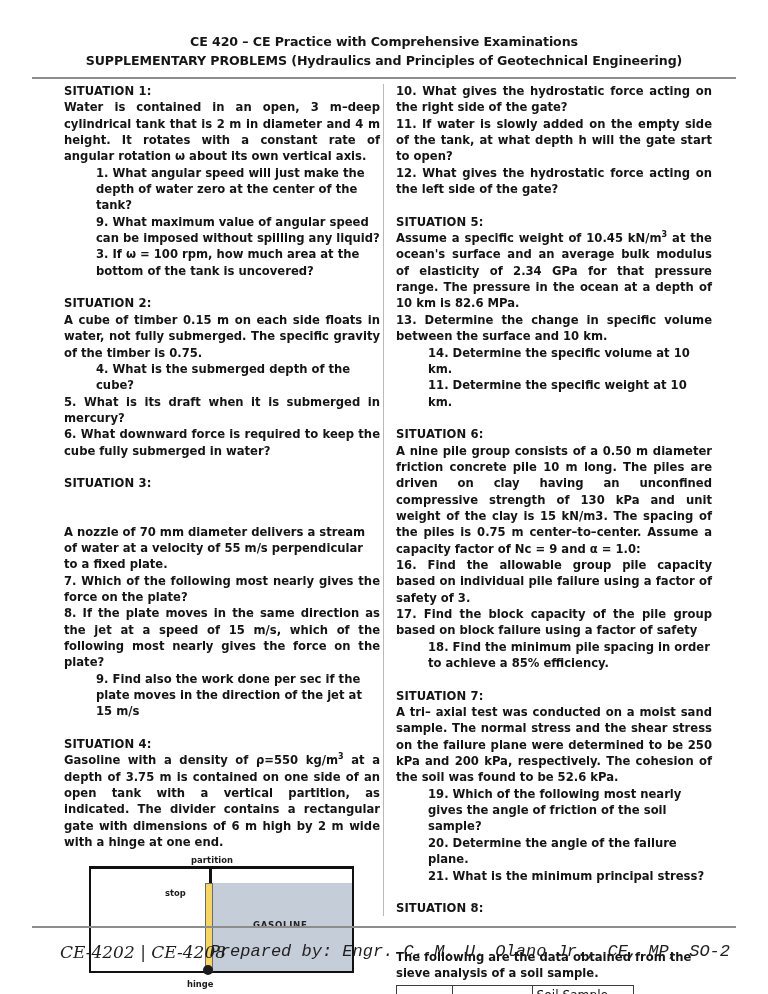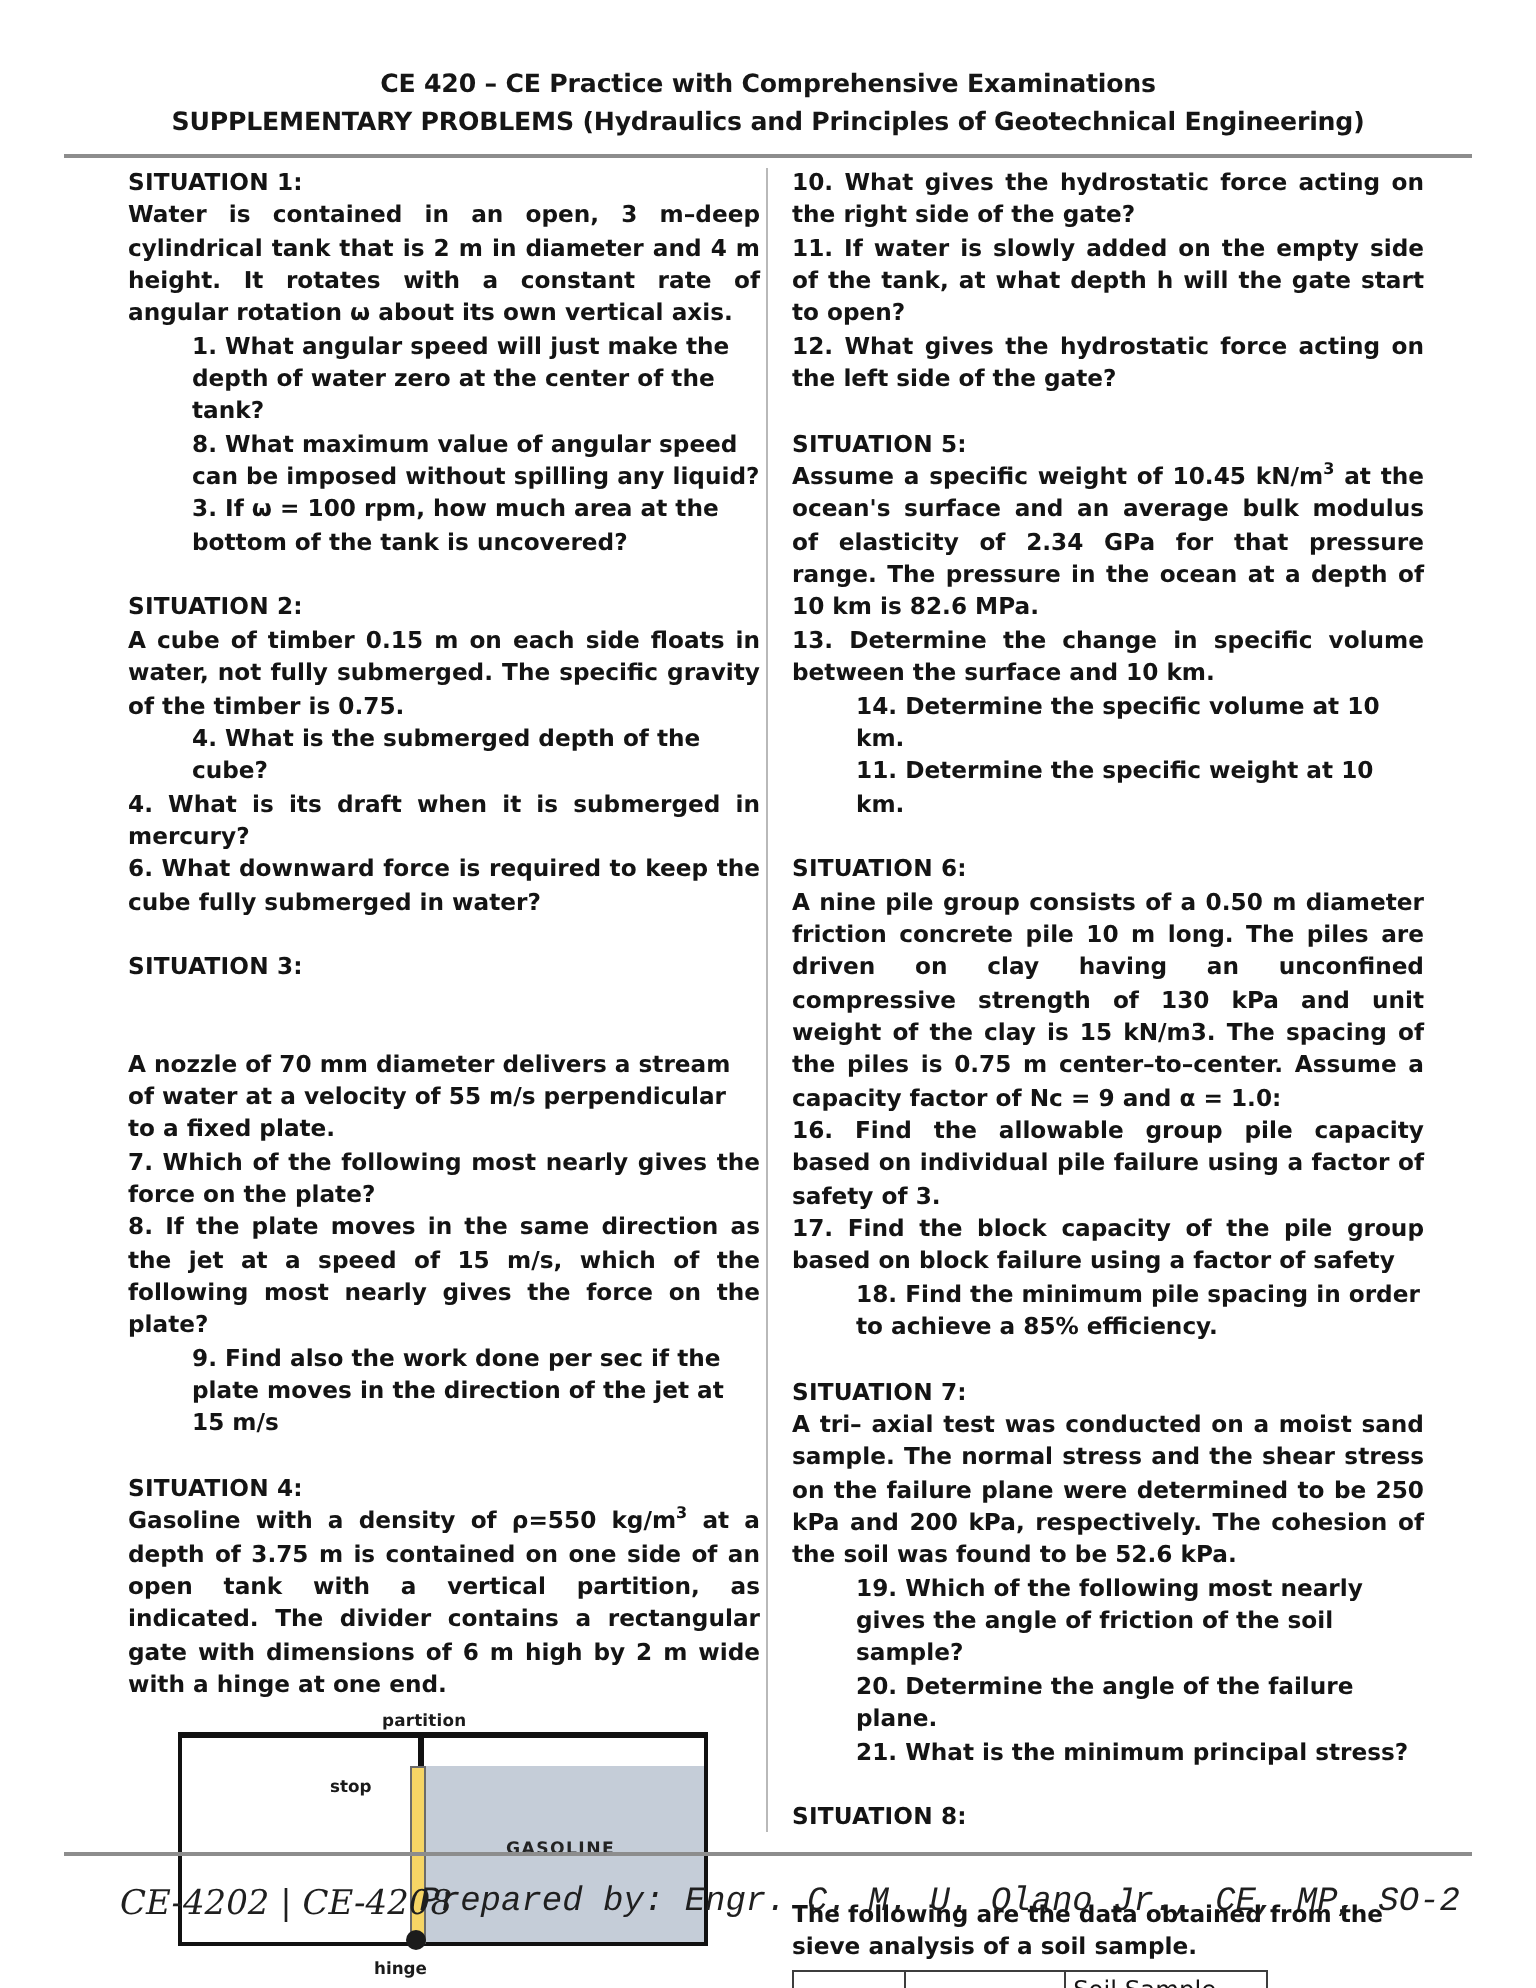--- a/index.html
+++ b/index.html
@@ -271,29 +271,29 @@
 
   <div class="col-divider"></div>
 
   <div class="columns">
 
     <div class="col col-left">
 
       <div class="sit-head">SITUATION 1:</div>
       <p class="para">Water is contained in an open, 3 m–deep cylindrical tank that is 2 m in diameter and 4 m height. It rotates with a constant rate of angular rotation ω about its own vertical axis.</p>
       <p class="q nojust">1. What angular speed will just make the depth of water zero at the center of the tank?</p>
-      <p class="q nojust">8. What maximum value of angular speed can be imposed without spilling any liquid?</p>
+      <p class="q nojust">9. What maximum value of angular speed can be imposed without spilling any liquid?</p>
       <p class="q nojust">3. If ω = 100 rpm, how much area at the bottom of the tank is uncovered?</p>
 
       <div class="gap"></div>
 
       <div class="sit-head">SITUATION 2:</div>
       <p class="para">A cube of timber 0.15 m on each side floats in water, not fully submerged. The specific gravity of the timber is 0.75.</p>
       <p class="q nojust">4. What is the submerged depth of the cube?</p>
-      <p class="q">4. What is its draft when it is submerged in mercury?</p>
+      <p class="q">5. What is its draft when it is submerged in mercury?</p>
       <p class="q">6. What downward force is required to keep the cube fully submerged in water?</p>
 
       <div class="gap"></div>
 
       <div class="sit-head">SITUATION 3:</div>
       <p class="para nojust">A nozzle of 70 mm diameter delivers a stream of water at a velocity of 55 m/s perpendicular to a fixed plate.</p>
       <p class="q">7. Which of the following most nearly gives the force on the plate?</p>
       <p class="q">8. If the plate moves in the same direction as the jet at a speed of 15 m/s, which of the following most nearly gives the force on the plate?</p>
       <p class="q nojust">9. Find also the work done per sec if the plate moves in the direction of the jet at 15 m/s</p>
 

